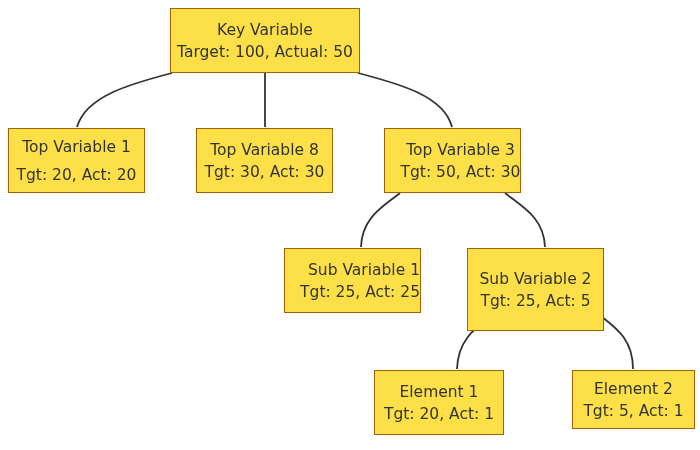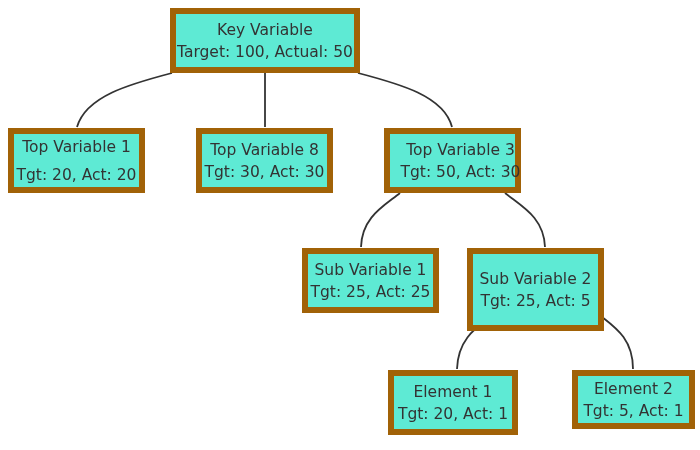--- a/index.html
+++ b/index.html
@@ -23,39 +23,39 @@
     height: 450px;
   }
   .edge {
     fill: none;
     stroke: #333333;
     stroke-width: 1.8;
   }
   .node {
     position: absolute;
     box-sizing: border-box;
-    background: #5eead4;
-    border: 6px solid #a16207;
+    background: #fde047;
+    border: 1px solid #a16207;
     color: #333333;
     display: flex;
     flex-direction: column;
     align-items: center;
     justify-content: center;
     text-align: center;
     font-size: 15.5px;
     line-height: 22px;
     white-space: nowrap;
   }
   #n-root { left: 170px; top: 8px;   width: 190px; height: 65px; }
   #n-top1 { left: 8px;   top: 128px; width: 137px; height: 65px; gap: 6px; }
   #n-top2 { left: 196px; top: 128px; width: 137px; height: 65px; }
   #n-top3 { left: 384px; top: 128px; width: 137px; height: 65px; padding-left: 16px; }
-  #n-sub1 { left: 302px; top: 248px; width: 137px; height: 65px; }
+  #n-sub1 { left: 284px; top: 248px; width: 137px; height: 65px; align-items: flex-end; }
   #n-sub2 { left: 467px; top: 248px; width: 137px; height: 83px; }
-  #n-el1  { left: 388px; top: 370px; width: 130px; height: 65px; }
+  #n-el1  { left: 374px; top: 370px; width: 130px; height: 65px; }
   #n-el2  { left: 572px; top: 370px; width: 123px; height: 59px; }
 </style>
 </head>
 <body>
 
 <div class="canvas">
 
   <svg class="edges-layer" viewBox="0 0 700 450" xmlns="http://www.w3.org/2000/svg">
     <path class="edge" d="M 172 73 C 130 84, 86 96, 77 127" stroke="#333333"></path>
     <path class="edge" d="M 265 73 L 265 127" stroke="#333333"></path>

